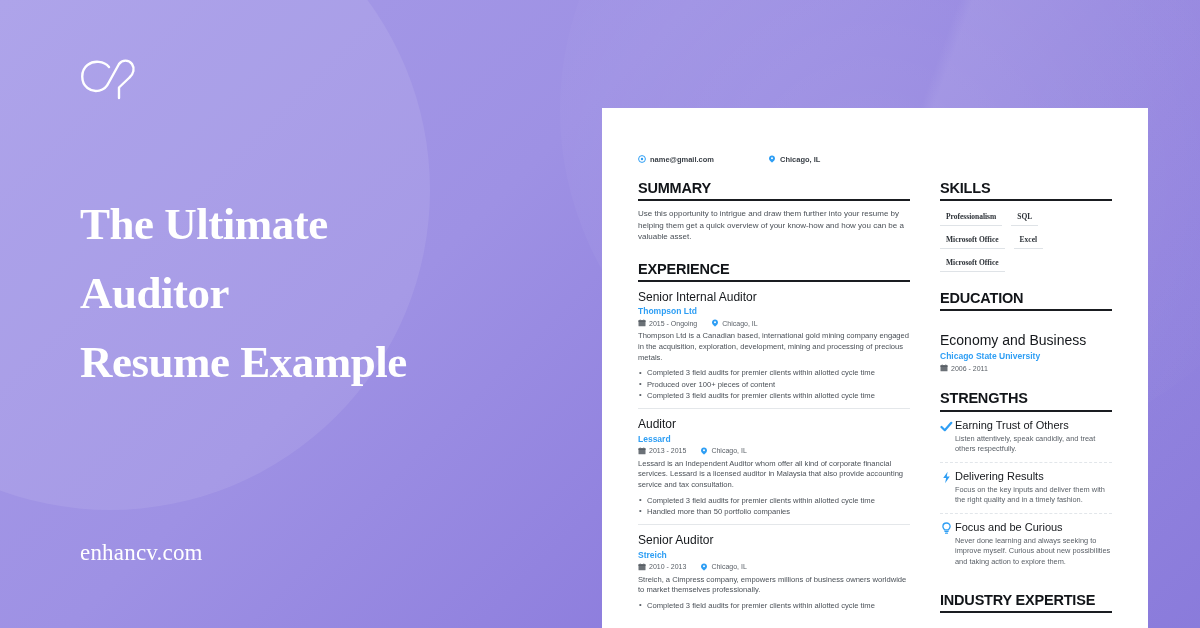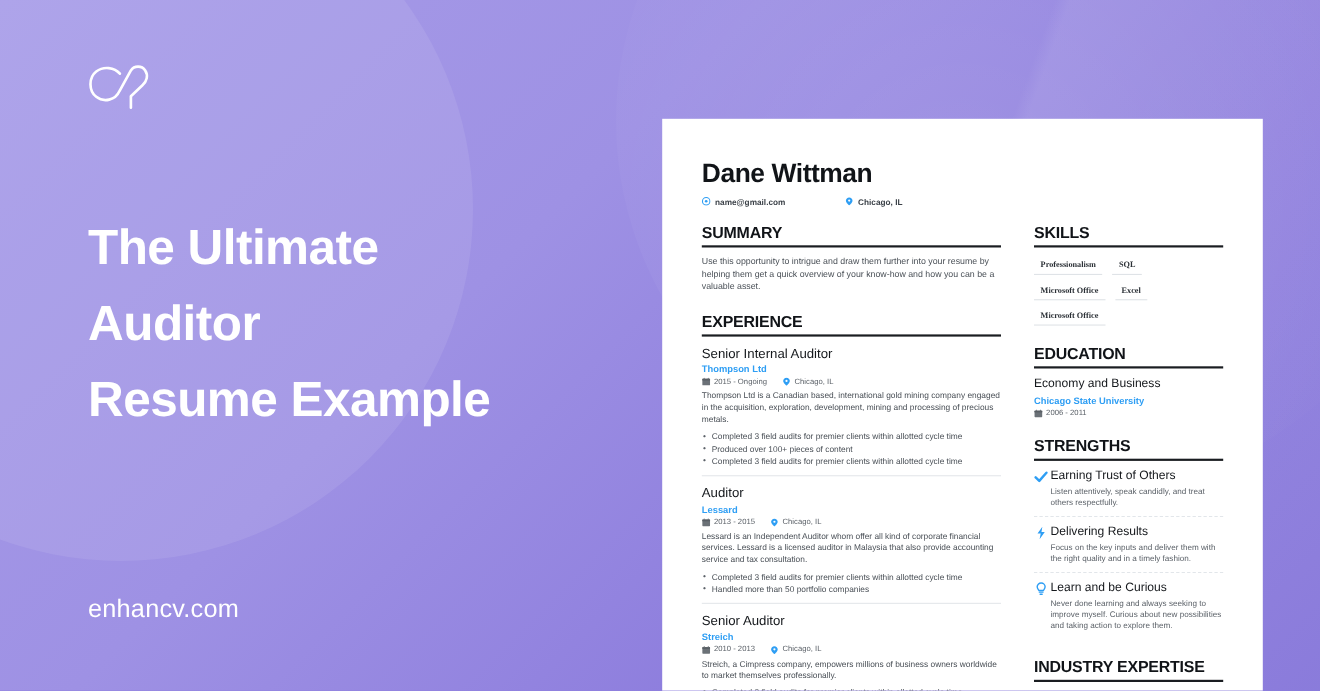--- a/index.html
+++ b/index.html
@@ -33,21 +33,21 @@
   }
   .bg-glow {
     position: absolute;
     right: -120px; top: -240px;
     width: 760px; height: 700px;
     border-radius: 50%;
     background: radial-gradient(circle at 40% 60%, rgba(255,255,255,0.10), rgba(255,255,255,0) 68%);
   }
 
   
-  .promo { position: absolute; left: 0; top: 0; width: 600px; height: 628px; }
+  .promo { position: absolute; left: 0; top: 0; width: 600px; height: 628px; font-family: Liberation Serif, serif; }
   .logo { position: absolute; left: 78px; top: 58px; width: 58px; height: 42px; }
   .promo-title {
     position: absolute; left: 80px; top: 190px; width: 470px;
     color: #ffffff;
     font-size: 45px; line-height: 69px; font-weight: bold;
     letter-spacing: -0.5px;
     white-space: pre-line;
   }
   .promo-site {
     position: absolute; left: 80px; top: 540px;
@@ -104,21 +104,21 @@
   .skill-row { display: flex; gap: 9px; margin-bottom: 7px; }
   .skill-tag {
     font-size: 7.5px; font-weight: bold; color: #2b3036;
     padding: 2px 6px 4px 6px;
     border-bottom: 1.5px solid #dfe3e7;
     white-space: nowrap;
     font-family: Liberation Serif, serif;
   }
 
   
-  .edu-degree { font-size: 11px; color: #15181c; line-height: 1.2; margin-top: 8px; }
+  .edu-degree { font-size: 14px; color: #15181c; line-height: 1.2; margin-top: 21px; }
   .edu-school { font-size: 8.5px; color: #2e9ef4; font-weight: bold; margin-top: 2px; }
   .edu-meta { display: flex; align-items: center; gap: 3px; margin-top: 3px; font-size: 7px; color: #5b6168; }
 
   
   .strength {
     display: flex; gap: 2px; padding: 7px 0 7px 0;
     border-bottom: 1px dashed #e2e6ea;
   }
   .strength:last-child { border-bottom: none; }
   .str-icon { width: 13px; flex: 0 0 auto; padding-top: 1px; }
@@ -142,21 +142,20 @@
       </svg>
     </div>
     <div class="promo-title">The Ultimate
 Auditor
 Resume Example</div>
     <div class="promo-site">enhancv.com</div>
   </div>
 
   <div class="resume">
 
-    <div class="resume-name">Dane Wittman</div>
 
     <div class="contact-row">
       <div class="contact-item">
         <span class="mini-icon">
           <svg viewBox="0 0 8 8">
               <circle cx="4" cy="4" r="3.4" fill="none" stroke="#2e9ef4" stroke-width="1"></circle>
               <circle cx="4" cy="4" r="1.2" fill="#2e9ef4"></circle>
             </svg>
         </span>
         <span>name@gmail.com</span>
@@ -354,21 +353,21 @@
 
           <div class="strength">
             <span class="str-icon">
               <svg viewBox="0 0 13 13">
                   <path d="M6.5 1 C4.4 1 2.9 2.6 2.9 4.5 C2.9 6 3.9 6.9 4.5 7.8 L8.5 7.8 C9.1 6.9 10.1 6 10.1 4.5 C10.1 2.6 8.6 1 6.5 1 Z" fill="none" stroke="#2e9ef4" stroke-width="1.3"></path>
                   <path d="M4.9 9.3 L8.1 9.3" stroke="#2e9ef4" stroke-width="1.3" stroke-linecap="round"></path>
                   <path d="M5.6 11.2 L7.4 11.2" stroke="#2e9ef4" stroke-width="1.3" stroke-linecap="round"></path>
                 </svg>
             </span>
             <span>
-              <span class="str-title" style="display:block;">Learn and be Curious</span>
+              <span class="str-title" style="display:block;">Focus and be Curious</span>
               <span class="str-desc" style="display:block;">Never done learning and always seeking to improve myself. Curious about new possibilities and taking action to explore them.</span>
             </span>
           </div>
         </div>
 
         <div class="sec">
           <div class="sec-title">Industry Expertise</div>
           <div class="sec-rule"></div>
         </div>
 

